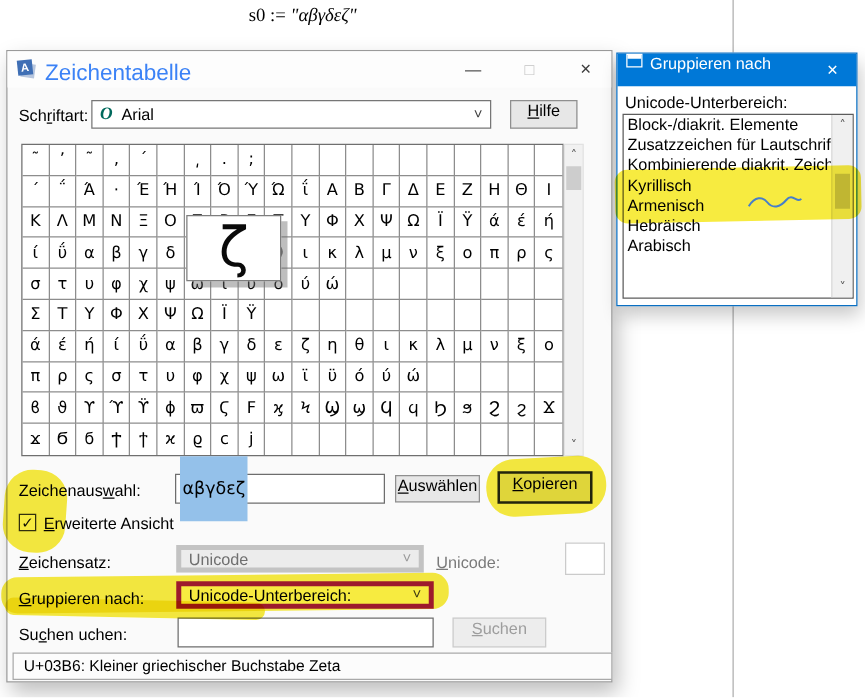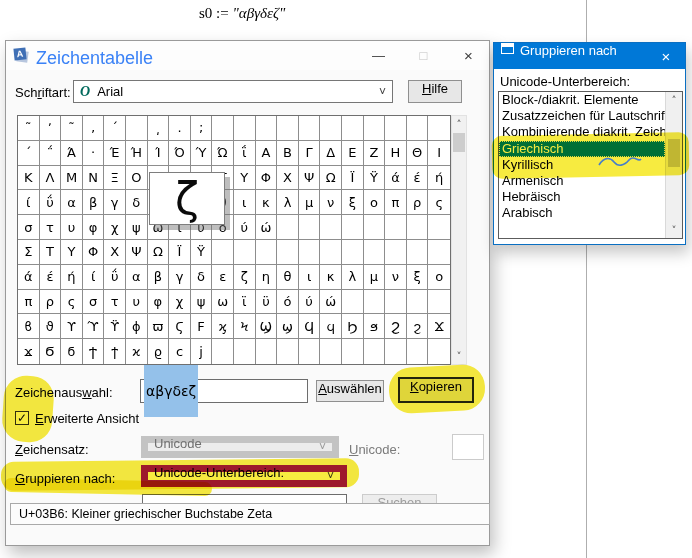--- a/index.html
+++ b/index.html
@@ -71,39 +71,39 @@
   #select-btn{left:310px;top:339px;width:68px;height:22px}
   #copy-btn{left:392px;top:336px;width:76px;height:26px;border:2px solid #24282e;background:#e7e7e7}
 
   
   #adv-check{left:9px;top:370px;width:14px;height:14px;background:#fff;border:1px solid #333;
     display:flex;align-items:center;justify-content:center;font-size:12px;color:#111;line-height:1}
   #adv-label{left:29px;top:370px}
 
   
   #zs-label{left:9px;top:401px}
-  .combo{background:#fff;border:7px solid #a21caf;display:flex;align-items:flex-end;
+  .combo{background:#fff;border:4px solid #a21caf;display:flex;align-items:center;
     padding-left:6px;font-size:13px;position:absolute}
   .combo.disabled{background:#ececec;border-color:#c3c3c3;color:#6f6f6f}
   .combo.disabled .chev{color:#9a9a9a}
   #zs-combo{left:135px;top:395px;width:198px;height:22px}
   #uni-label{left:343px;top:401px}
   #uni-box{left:446px;top:393px;width:32px;height:26px;background:#fff;border:1px solid #cbcbcb}
 
   
   #grp-label{left:9px;top:430px}
   #grp-combo{left:135px;top:424px;width:206px;height:22px}
 
   
   #such-label{left:9px;top:459px}
   #such-input{left:136px;top:453px;width:205px;height:24px;background:#fff;border:1px solid #6d6d6d}
   #such-btn{left:356px;top:453px;width:75px;height:24px;background:#ededed;border:1px solid #cccccc;color:#9d9d9d}
 
   
-  #status-bar{left:4px;top:462px;width:480px;height:22px;background:#fcfcfc;border:1px solid #a9a9a9;
+  #status-bar{left:4px;top:481px;width:480px;height:22px;background:#fcfcfc;border:1px solid #a9a9a9;
     display:flex;align-items:center;padding-left:8px;font-size:12.5px;color:#000}
 
   
   #groupdlg{left:493px;top:42px;width:193px;height:203px;background:#fff;border:1px solid #0a6fc2;
     box-shadow:3px 8px 14px rgba(0,0,0,.22);z-index:40}
   #gd-titlebar{left:0;top:0;width:100%;height:26px;background:#0078d7;display:flex;align-items:flex-start}
   #gd-icon{width:13px;height:11px;border:1px solid #fff;margin:0 6px 0 7px;position:relative}
   #gd-icon::before{content:"";position:absolute;left:0;top:0;width:100%;height:3px;background:#fff}
   #gd-title{font-size:13px;color:#fff}
   #gd-close{position:absolute;right:0;top:0;width:38px;height:26px;display:flex;align-items:center;justify-content:center;
@@ -416,21 +416,20 @@
     <div class="abs" id="gd-titlebar">
       <div id="gd-icon"></div>
       <div id="gd-title">Gruppieren nach</div>
       <div id="gd-close">×</div>
     </div>
     <div class="abs lbl" id="gd-label">Unicode-Unterbereich:</div>
     <div id="subrange-list">
       <div class="list-item">Block-/diakrit. Elemente</div>
         <div class="list-item">Zusatzzeichen für Lautschrift</div>
         <div class="list-item">Kombinierende diakrit. Zeichen</div>
-        <div class="list-item selected">Griechisch</div>
         <div class="list-item">Kyrillisch</div>
         <div class="list-item">Armenisch</div>
         <div class="list-item">Hebräisch</div>
         <div class="list-item">Arabisch</div>
         <div id="list-sb">
         <div class="sb-arrow sb-up"></div>
         <div class="thumb"></div>
         <div class="sb-arrow sb-down"></div>
       </div>
     </div>

